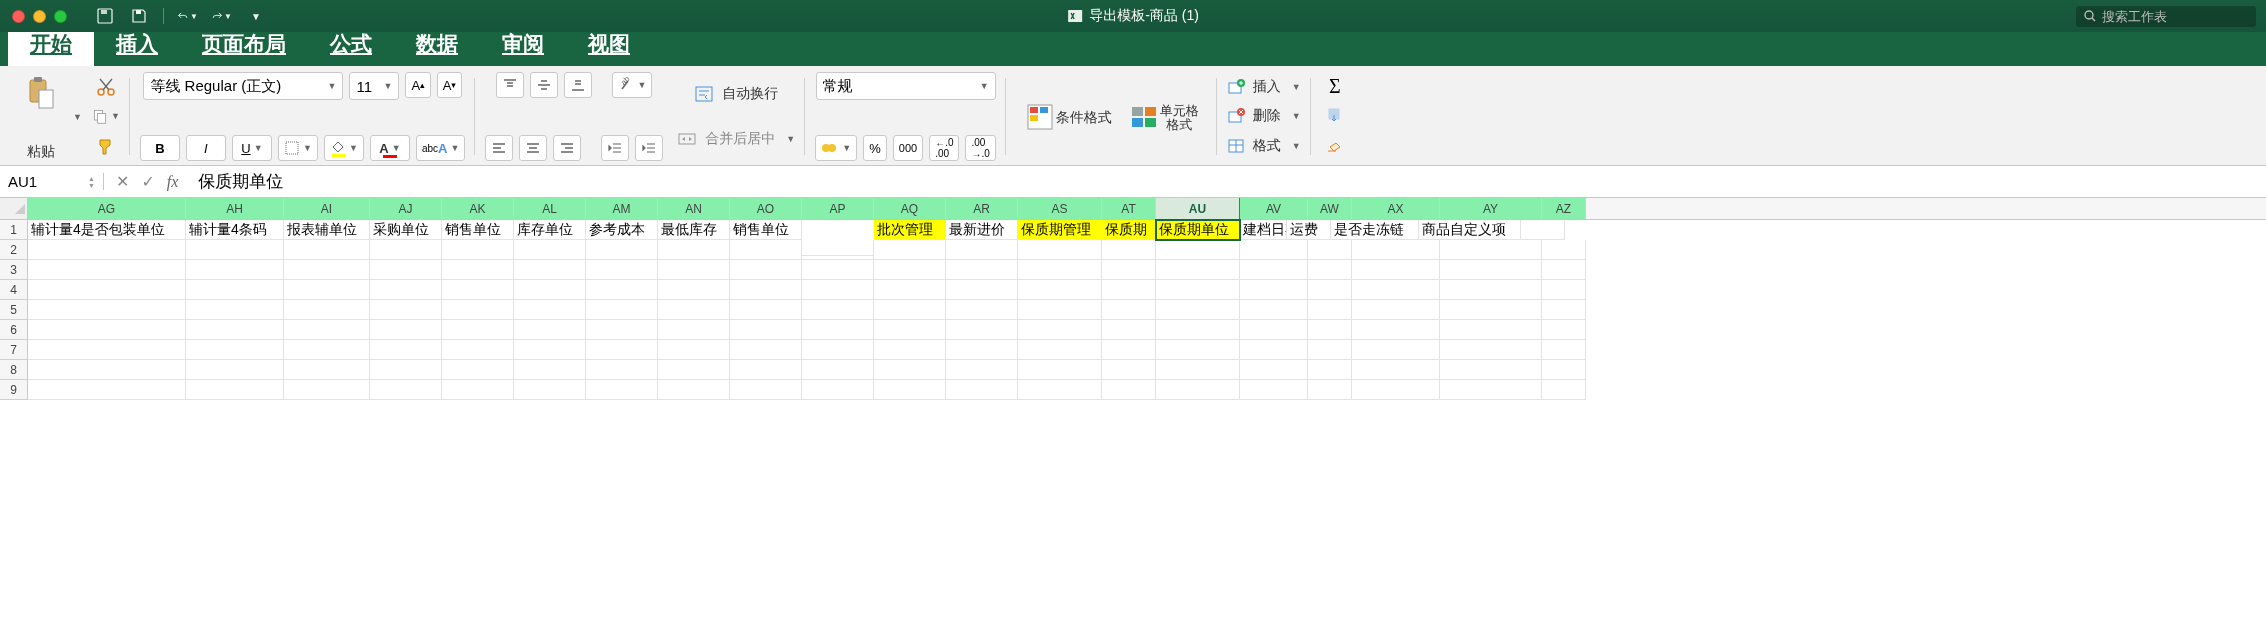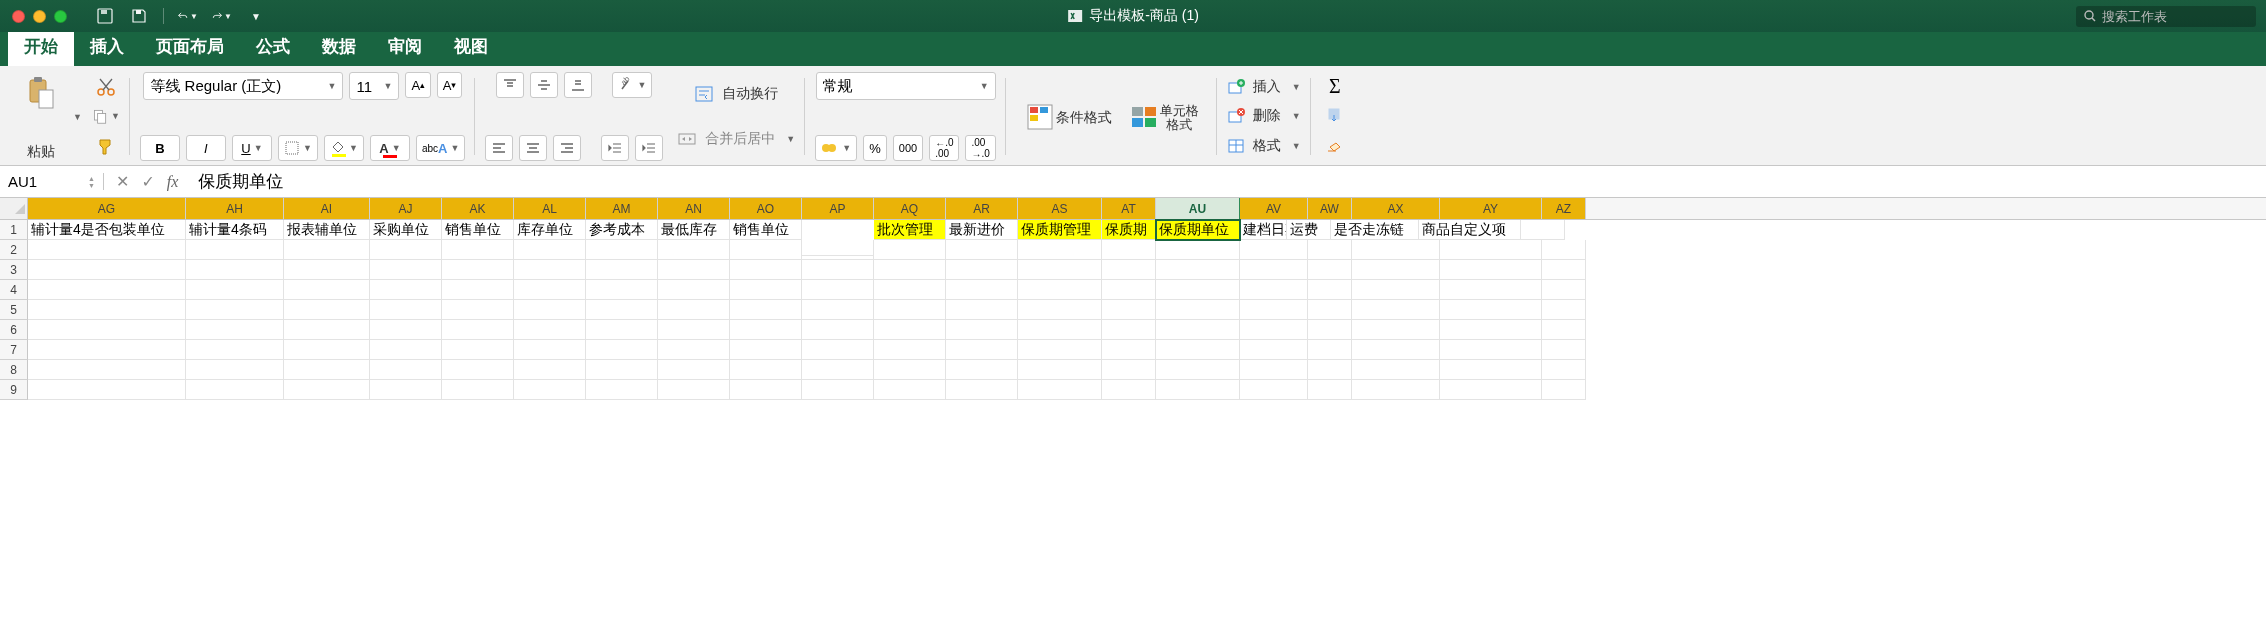--- a/index.html
+++ b/index.html
@@ -14,21 +14,21 @@
   .qat-item { width:20px; height:20px; display:flex; align-items:center; justify-content:center; cursor:pointer; opacity:.95 }
   .qat .sep{width:1px;height:16px;background:rgba(255,255,255,.3)}
   .titlebar-center { position:absolute; left:50%; transform:translateX(-50%); display:flex; align-items:center; gap:6px; font-size:14px; }
   .titlebar-right { margin-left:auto; display:flex; align-items:center; padding-right:10px; }
   .search-wrap { display:flex; align-items:center; gap:5px; background:rgba(0,0,0,.25); border-radius:3px; padding:3px 8px; font-size:13px; width:180px;}
   .search-wrap input { background:transparent; border:none; color:#ddd; font-size:13px; width:140px; outline:none;}
   .search-wrap input::placeholder{color:#bbb}
 
   
   .ribbon-tabs { background:#196541; display:flex; align-items:flex-end; height:34px; padding-left:8px; gap:0; }
-  .rtab { color:#fff; font-size:17px; font-weight:600; padding:6px 16px 8px; cursor:pointer; }
+  .rtab { color:#fff; font-size:21px; font-weight:600; padding:6px 22px 8px; cursor:pointer;text-decoration:underline; }
   .rtab.active { background:#fff; color:#196541; border-top-left-radius:2px; border-top-right-radius:2px; }
 
   
   .ribbon { background:#f2f2f2; border-bottom:1px solid #c7c7c7; display:flex; height:100px; padding:6px 8px 4px; gap:0;}
   .rgroup { display:flex; align-items:stretch; padding:0 10px; position:relative;}
   .rgroup:after { content:""; position:absolute; right:0; top:6px; bottom:6px; width:1px; background:#d0d0d0;}
   .rgroup:last-child:after{display:none}
   .vstack { display:flex; flex-direction:column; justify-content:space-between; align-items:center; height:100%;}
   .btn { background:#fff; border:1px solid #c9c9c9; border-radius:3px; padding:3px 6px; display:flex; align-items:center; justify-content:center; cursor:pointer; font-size:14px; height:28px;}
   .btn.small{height:26px;font-size:13px;padding:2px 5px}
@@ -48,21 +48,21 @@
   .name-box{width:104px;border-right:1px solid #c7c7c7;display:flex;align-items:center;padding:0 8px;font-size:15px;justify-content:space-between}
   .stepper{display:flex;flex-direction:column;font-size:7px;color:#999;line-height:7px}
   .fb-actions{display:flex;align-items:center;gap:12px;padding:0 12px;color:#888}
   .fx-label{font-style:italic;font-family:Georgia,serif;color:#666}
   .fb-input{flex:1;padding:0 8px;font-size:17px;border:none;outline:none;display:flex;align-items:center}
 
   
   .grid-wrap{position:relative}
   .col-headers{display:flex;height:22px;background:#f6f6f6;border-bottom:1px solid #c7c7c7}
   .corner{width:28px;border-right:1px solid #c7c7c7;background:#f0f0f0;display:flex;align-items:center;justify-content:flex-end;padding-right:2px}
-  .ch{border-right:1px solid #d0d0d0;font-size:12px;color:#444;display:flex;align-items:center;justify-content:center;background:#eab308;cursor:pointer}
+  .ch{border-right:1px solid #d0d0d0;font-size:12px;color:#444;display:flex;align-items:center;justify-content:center;background:#86efac;cursor:pointer}
   .ch.selected{background:#d9e9dc;color:#196541;font-weight:600;border-right-color:#2e8b57}
   .row-line{display:flex;height:20px}
   .rh{width:28px;border-right:1px solid #c7c7c7;border-bottom:1px solid #d0d0d0;background:#f6f6f6;font-size:12px;color:#444;display:flex;align-items:center;justify-content:center;cursor:pointer}
   .cell{border-right:1px solid #e3e3e3;border-bottom:1px solid #e3e3e3;font-size:14px;padding:0 3px;display:flex;align-items:center;overflow:hidden;white-space:nowrap}
   .cell.active{outline:2px solid #196541;outline-offset:-1px;z-index:2}
   .cell.yellow{background:#ffff00}
 
   svg{display:block}
 </style>
 </head>

